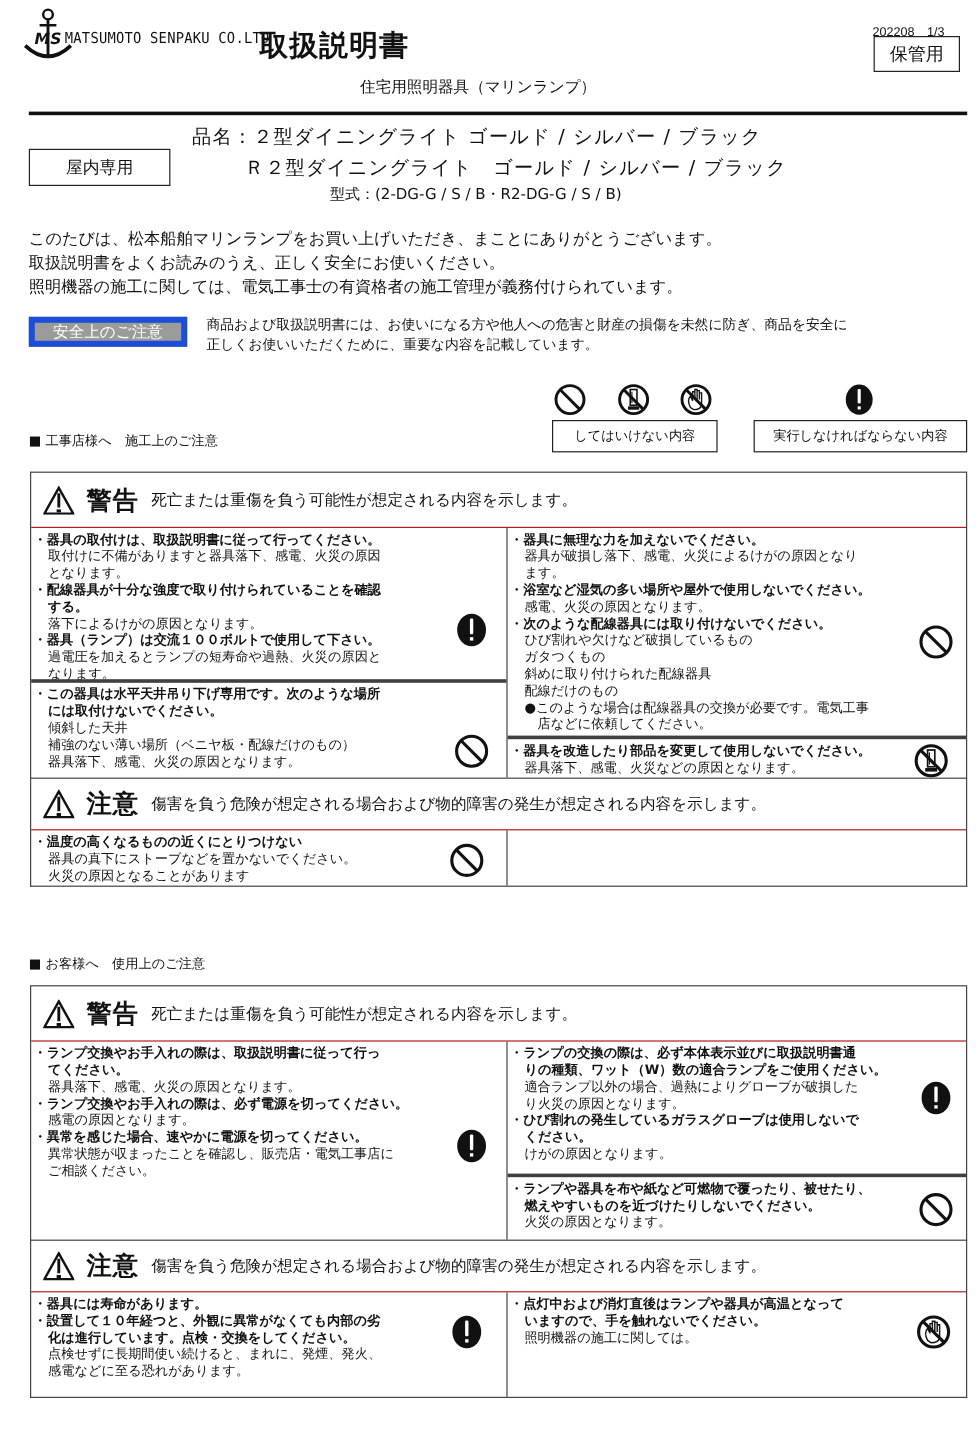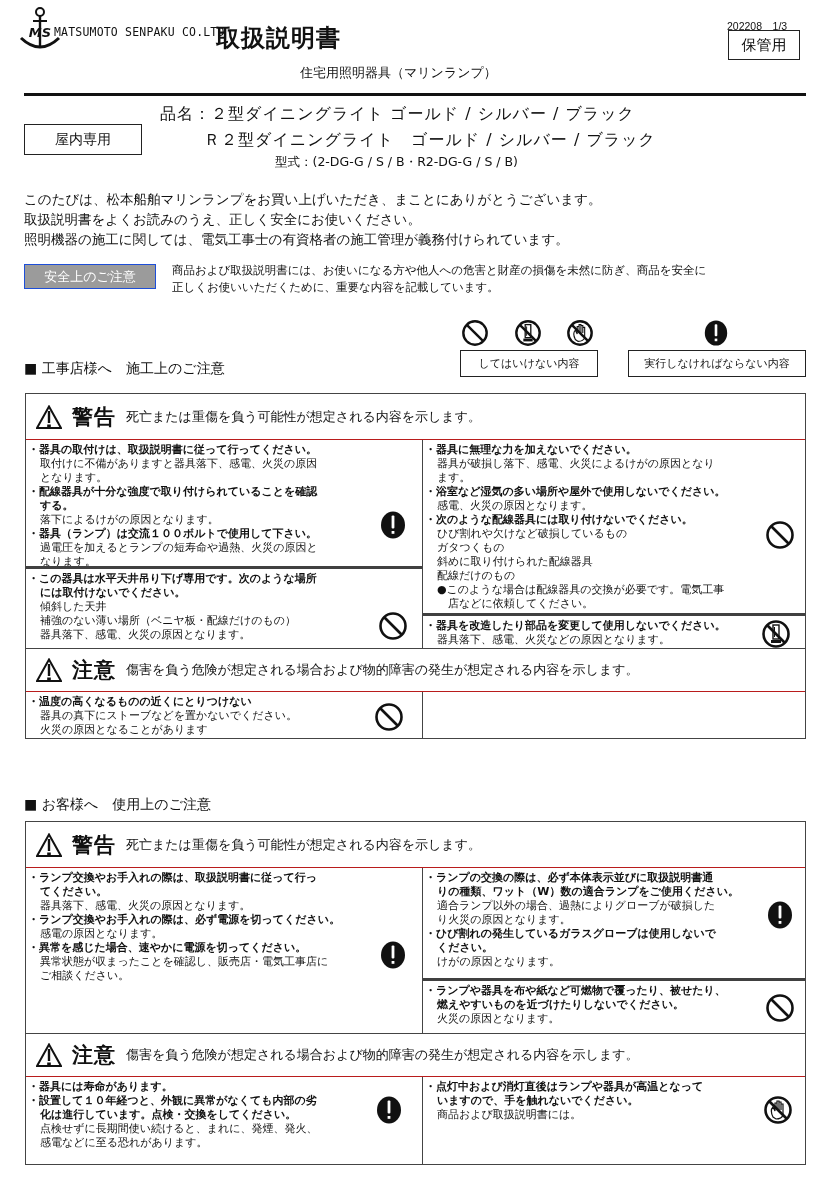--- a/index.html
+++ b/index.html
@@ -16,25 +16,25 @@
   .keep-box { left: 728px; top: 30px; width: 72px; height: 30px; border: 1px solid #222; font-size: 15px; display: flex; align-items: center; justify-content: center; }
   .rule { left: 24px; top: 93px; width: 782px; height: 3px; background: #111; }
 
   
   .indoor-box { left: 24px; top: 124px; width: 118px; height: 31px; border: 1px solid #222; display: flex; align-items: center; justify-content: center; font-size: 14px; }
   .prod1 { left: 160px; top: 104px; font-size: 16px; letter-spacing: 1px; }
   .prod2 { left: 204px; top: 130px; font-size: 16px; letter-spacing: 1px; }
   .model { left: 275px; top: 154px; font-size: 12.5px; }
 
   .intro { left: 24px; top: 189px; font-size: 13.5px; line-height: 20px; }
-  .safety-badge { left: 24px; top: 264px; width: 132px; height: 25px; background: #9b9b9b; color: #fff; border: 1px solid #1d4ed8; font-size: 13px; display: flex; align-items: center; justify-content: center; }
+  .safety-badge { left: 24px; top: 264px; width: 132px; height: 25px; background: #9b9b9b; color: #fff; border: 5px solid #1d4ed8; font-size: 13px; display: flex; align-items: center; justify-content: center; }
   .safety-text { left: 172px; top: 262px; font-size: 11.5px; line-height: 17px; }
   .legend-box { top: 350px; height: 27px; border: 1px solid #222; font-size: 11px; display: flex; align-items: center; justify-content: center; }
 
-  .section-title { left: 24px; font-size: 14px; }
+  .section-title { left: 24px; font-size: 11px; }
 
   
   .tbl { left: 25px; width: 781px; border: 1px solid #444; }
   .tbl-head { height: 46px; border-bottom: 1px solid #b91c1c; display: flex; align-items: center; padding-left: 10px; }
   .tri { width: 26px; height: 24px; margin-right: 10px; }
   .lvl { font-size: 21px; font-weight: bold; margin-right: 10px; letter-spacing: 1px; }
   .lvl-desc { font-size: 13px; }
   .cols { display: flex; }
   .col { width: 397px; border-right: 1px solid #444; position: relative; }
   .col:last-child { width: 382px; border-right: none; }
@@ -285,20 +285,20 @@
           <span class="t">感電などに至る恐れがあります。</span>
           <svg class="ico" style="right: 18px; top: 18px;">
             <use href="#sym-mandatory"></use>
           </svg>
         </div>
     </div>
     <div class="col">
       <div class="cell" id="c-sc-c-r0" style="height:87px">
           <span class="b">点灯中および消灯直後はランプや器具が高温となって</span>
           <span class="t" style="font-weight: bold;">いますので、手を触れないでください。</span>
-          <span class="t">商品および取扱説明書には。</span>
+          <span class="t">照明機器の施工に関しては。</span>
           <svg class="ico" style="right: 12px; top: 18px;">
             <use href="#sym-notouch"></use>
           </svg>
         </div>
     </div>
   </div>
 </div>
 
 </body></html>

